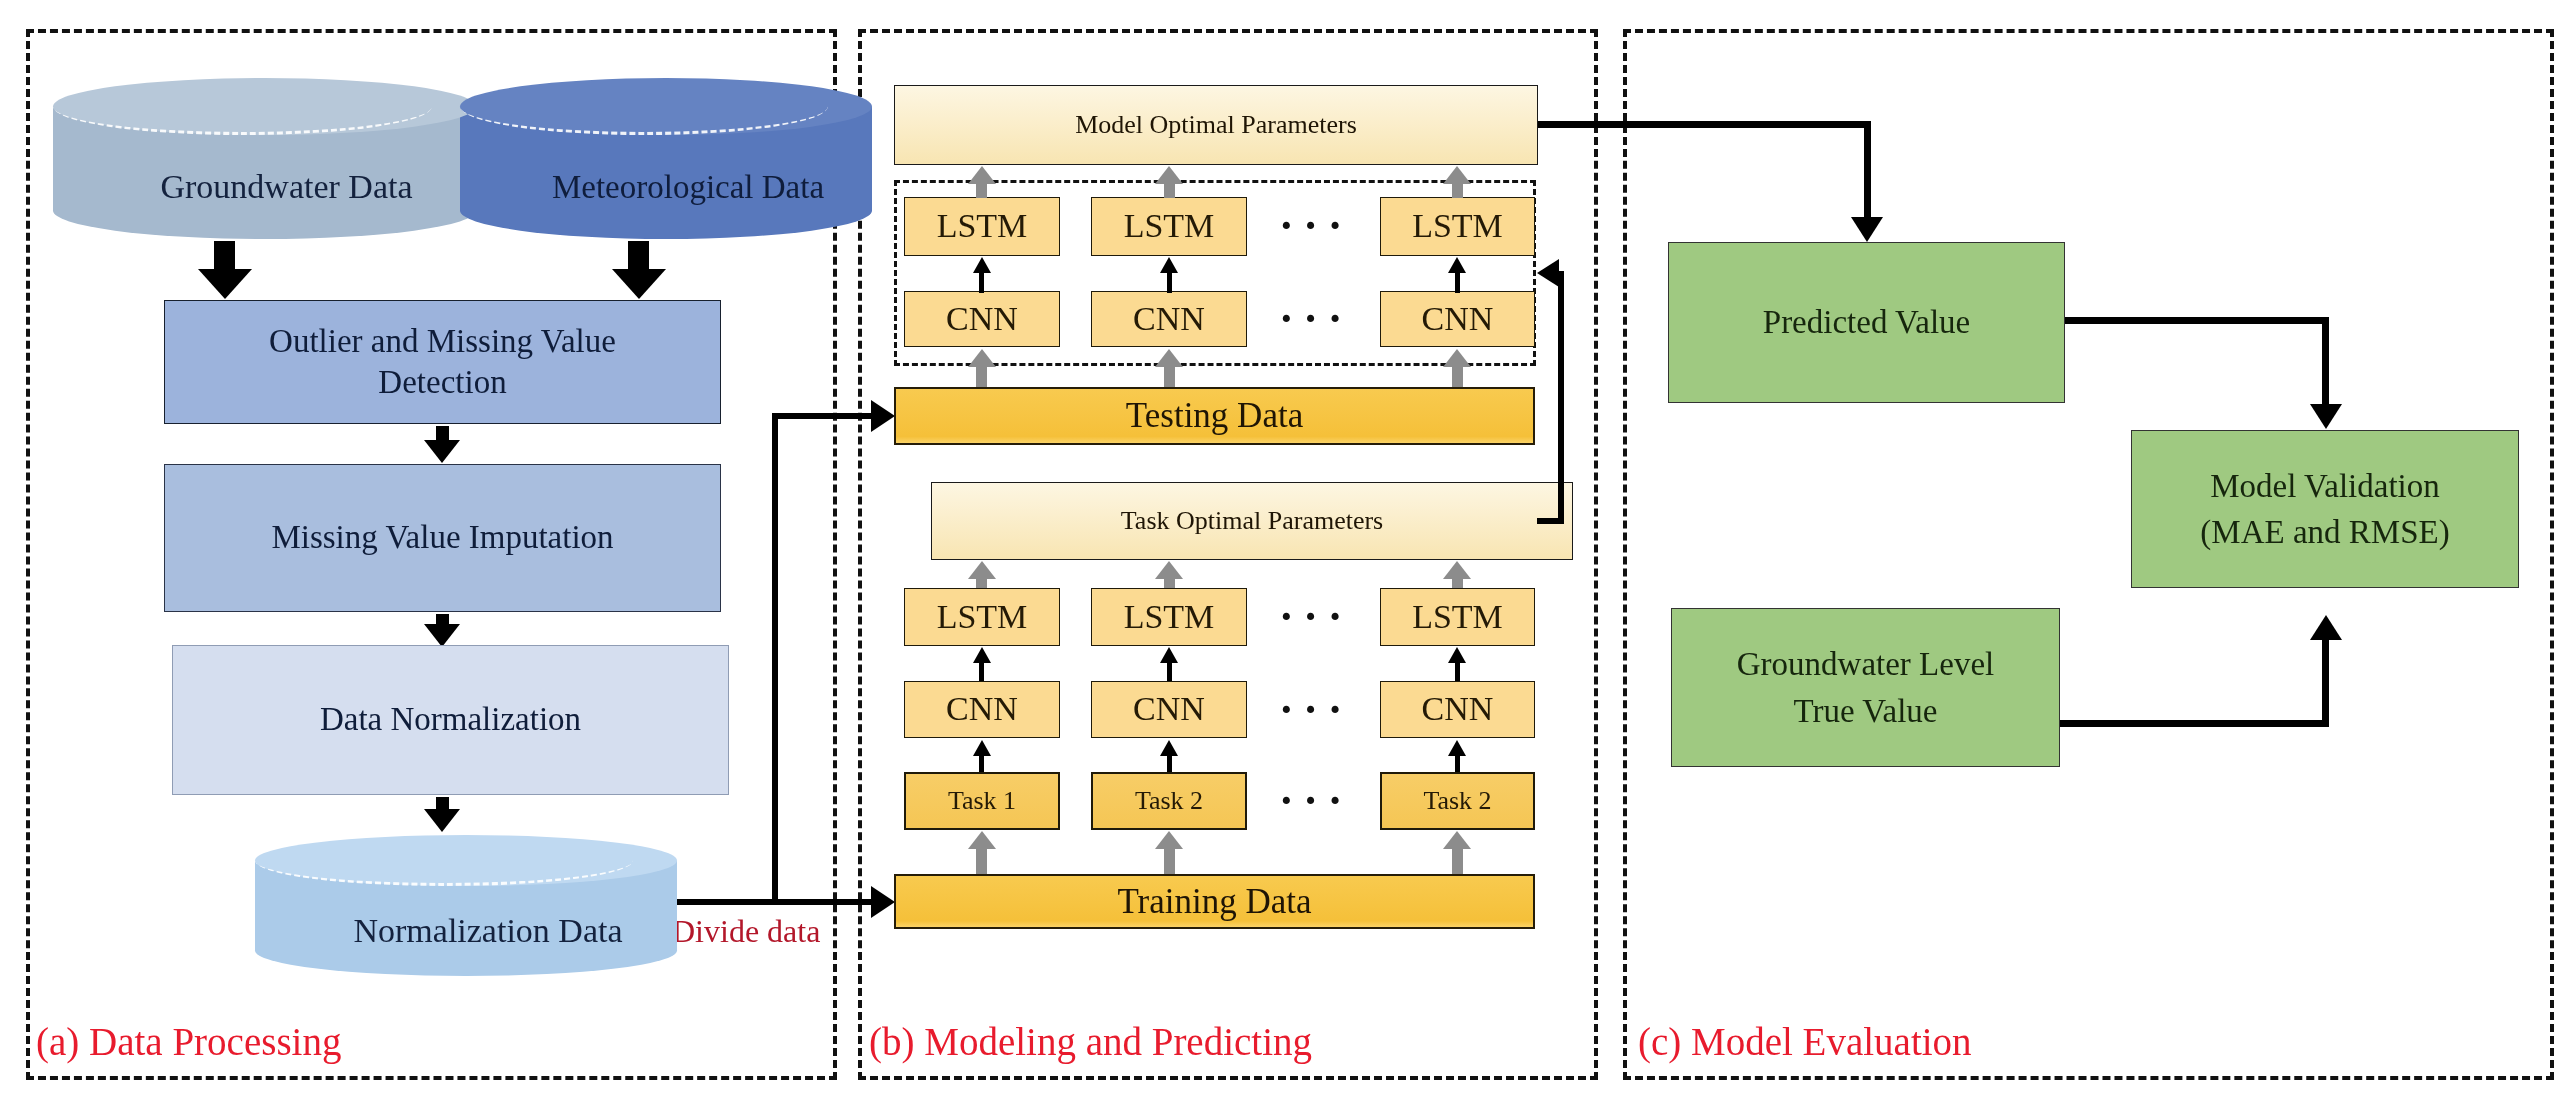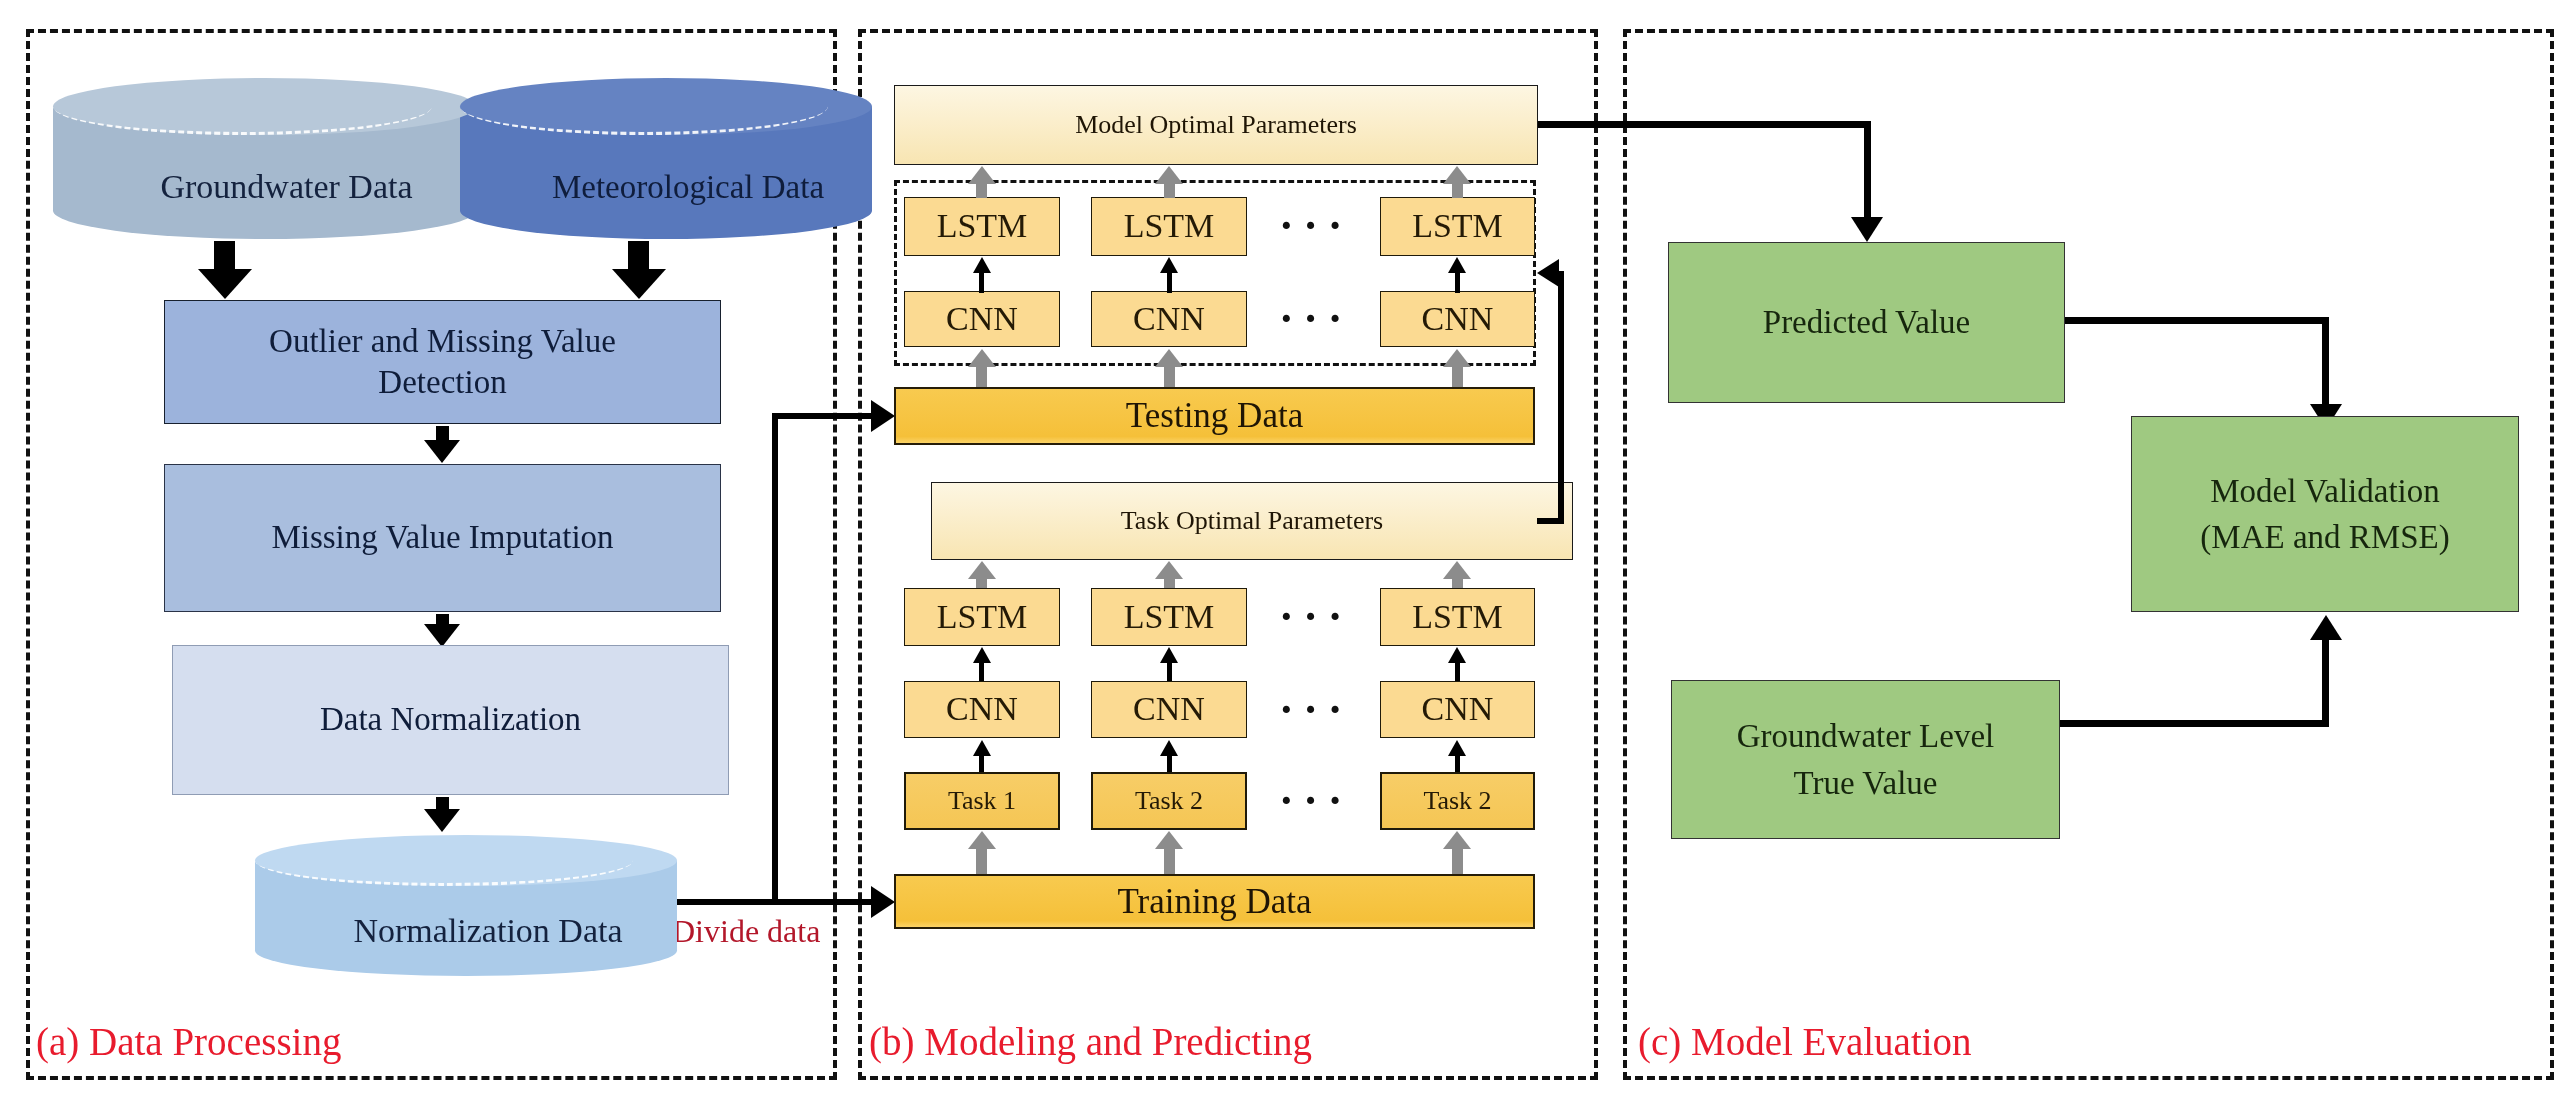--- a/index.html
+++ b/index.html
@@ -259,26 +259,26 @@
   <div class="tri tri-down-sm" style="left:1851px;top:217px;"></div>
 
   <div class="box green" style="left:1668px;top:242px;width:397px;height:161px;">
     <span>Predicted Value</span>
   </div>
 
   <div class="seg" style="left:2065px;top:317px;width:264px;height:6.7px;"></div>
   <div class="seg" style="left:2322px;top:317px;width:6.7px;height:89px;"></div>
   <div class="tri tri-down-sm" style="left:2310px;top:404px;"></div>
 
-  <div class="box green" style="left:2131px;top:416px;width:388px;height:196px;font-family:Liberation Serif, serif;">
+  <div class="box green" style="left:2131px;top:430px;width:388px;height:158px;font-family:Liberation Serif, serif;">
     <span>Model Validation</span>
     <span>(MAE and RMSE)</span>
   </div>
 
-  <div class="box green" style="left:1671px;top:680px;width:389px;height:159px;text-align:center;">
+  <div class="box green" style="left:1671px;top:608px;width:389px;height:159px;text-align:center;">
     <span>Groundwater Level</span>
     <span>True Value</span>
   </div>
 
   <div class="seg" style="left:2060px;top:720px;width:269px;height:6.7px;"></div>
   <div class="seg" style="left:2322px;top:637px;width:6.7px;height:89px;"></div>
   <div class="tri tri-up-sm" style="left:2310px;top:615px;"></div>
 
   <div class="panel-label" style="left:1638px;top:1022px;">(c) Model Evaluation</div>
 

